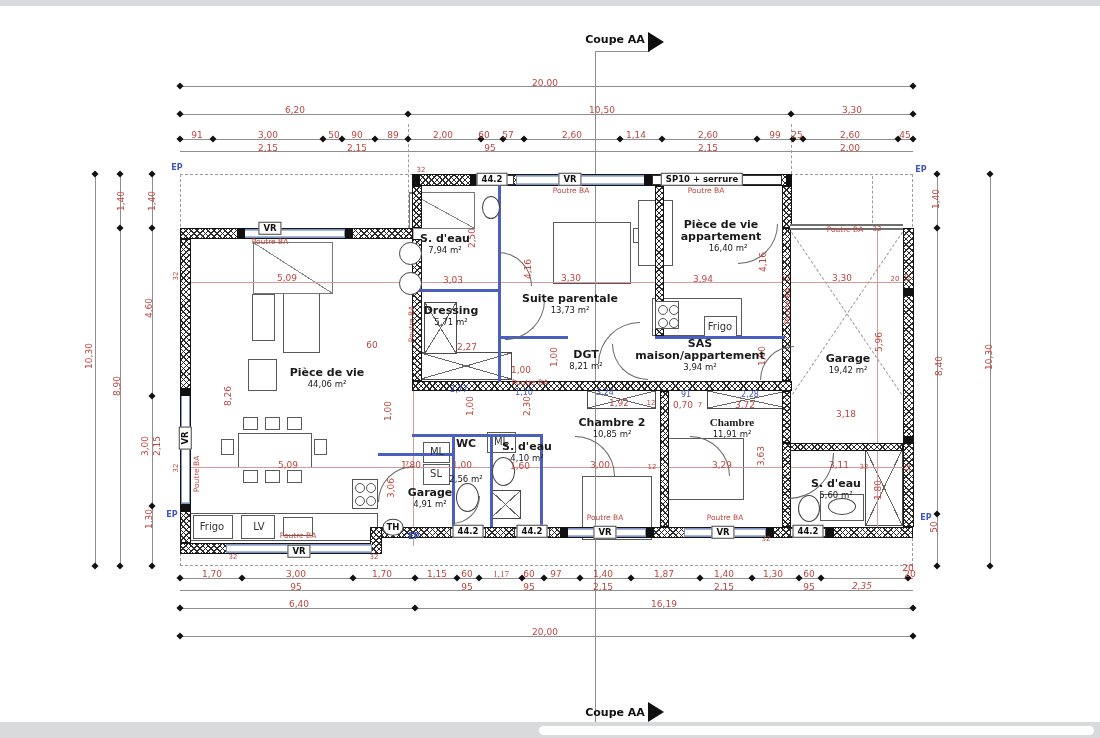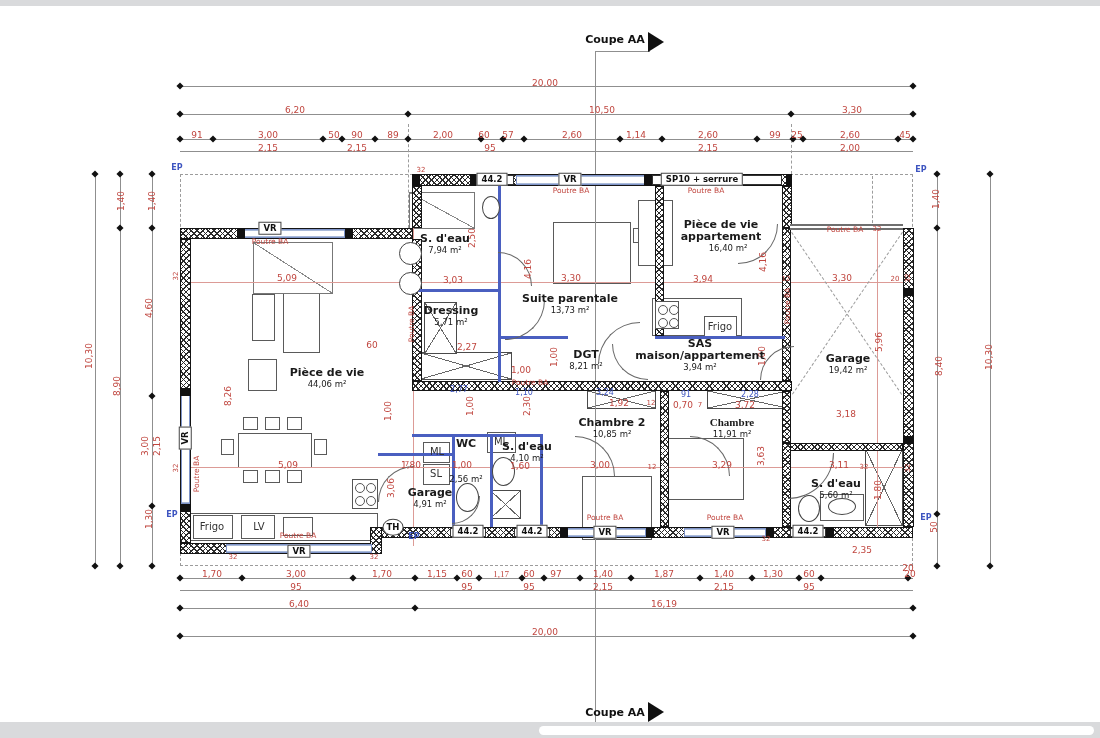--- a/index.html
+++ b/index.html
@@ -296,21 +296,21 @@
       <span class="lbl dim" style="left: 437px; top: 568px;">1,15</span>
       <span class="lbl dim" style="left: 467px; top: 568px;">60</span>
       <span class="lbl dim" style="left: 501px; top: 568px; font-family: Liberation Serif, serif;">1,17</span>
       <span class="lbl dim" style="left: 529px; top: 568px;">60</span>
       <span class="lbl dim" style="left: 556px; top: 568px;">97</span>
       <span class="lbl dim" style="left: 603px; top: 568px;">1,40</span>
       <span class="lbl dim" style="left: 664px; top: 568px;">1,87</span>
       <span class="lbl dim" style="left: 724px; top: 568px;">1,40</span>
       <span class="lbl dim" style="left: 773px; top: 568px;">1,30</span>
       <span class="lbl dim" style="left: 809px; top: 568px;">60</span>
-      <span class="lbl dim" style="left: 862px; top: 544px;">2,35</span>
+      <span class="lbl dim" style="left: 862px; top: 580px; font-style: italic;">2,35</span>
       <span class="lbl dim" style="left: 910px; top: 568px;">20</span>
       <span class="lbl dim" style="left: 296px; top: 581px;">95</span>
       <span class="lbl dim" style="left: 467px; top: 581px;">95</span>
       <span class="lbl dim" style="left: 529px; top: 581px;">95</span>
       <span class="lbl dim" style="left: 603px; top: 581px;">2,15</span>
       <span class="lbl dim" style="left: 724px; top: 581px;">2,15</span>
       <span class="lbl dim" style="left: 809px; top: 581px;">95</span>
       <span class="lbl dim" style="left: 299px; top: 598px;">6,40</span>
       <span class="lbl dim" style="left: 664px; top: 598px;">16,19</span>
       <span class="lbl dim" style="left: 545px; top: 626px;">20,00</span>

